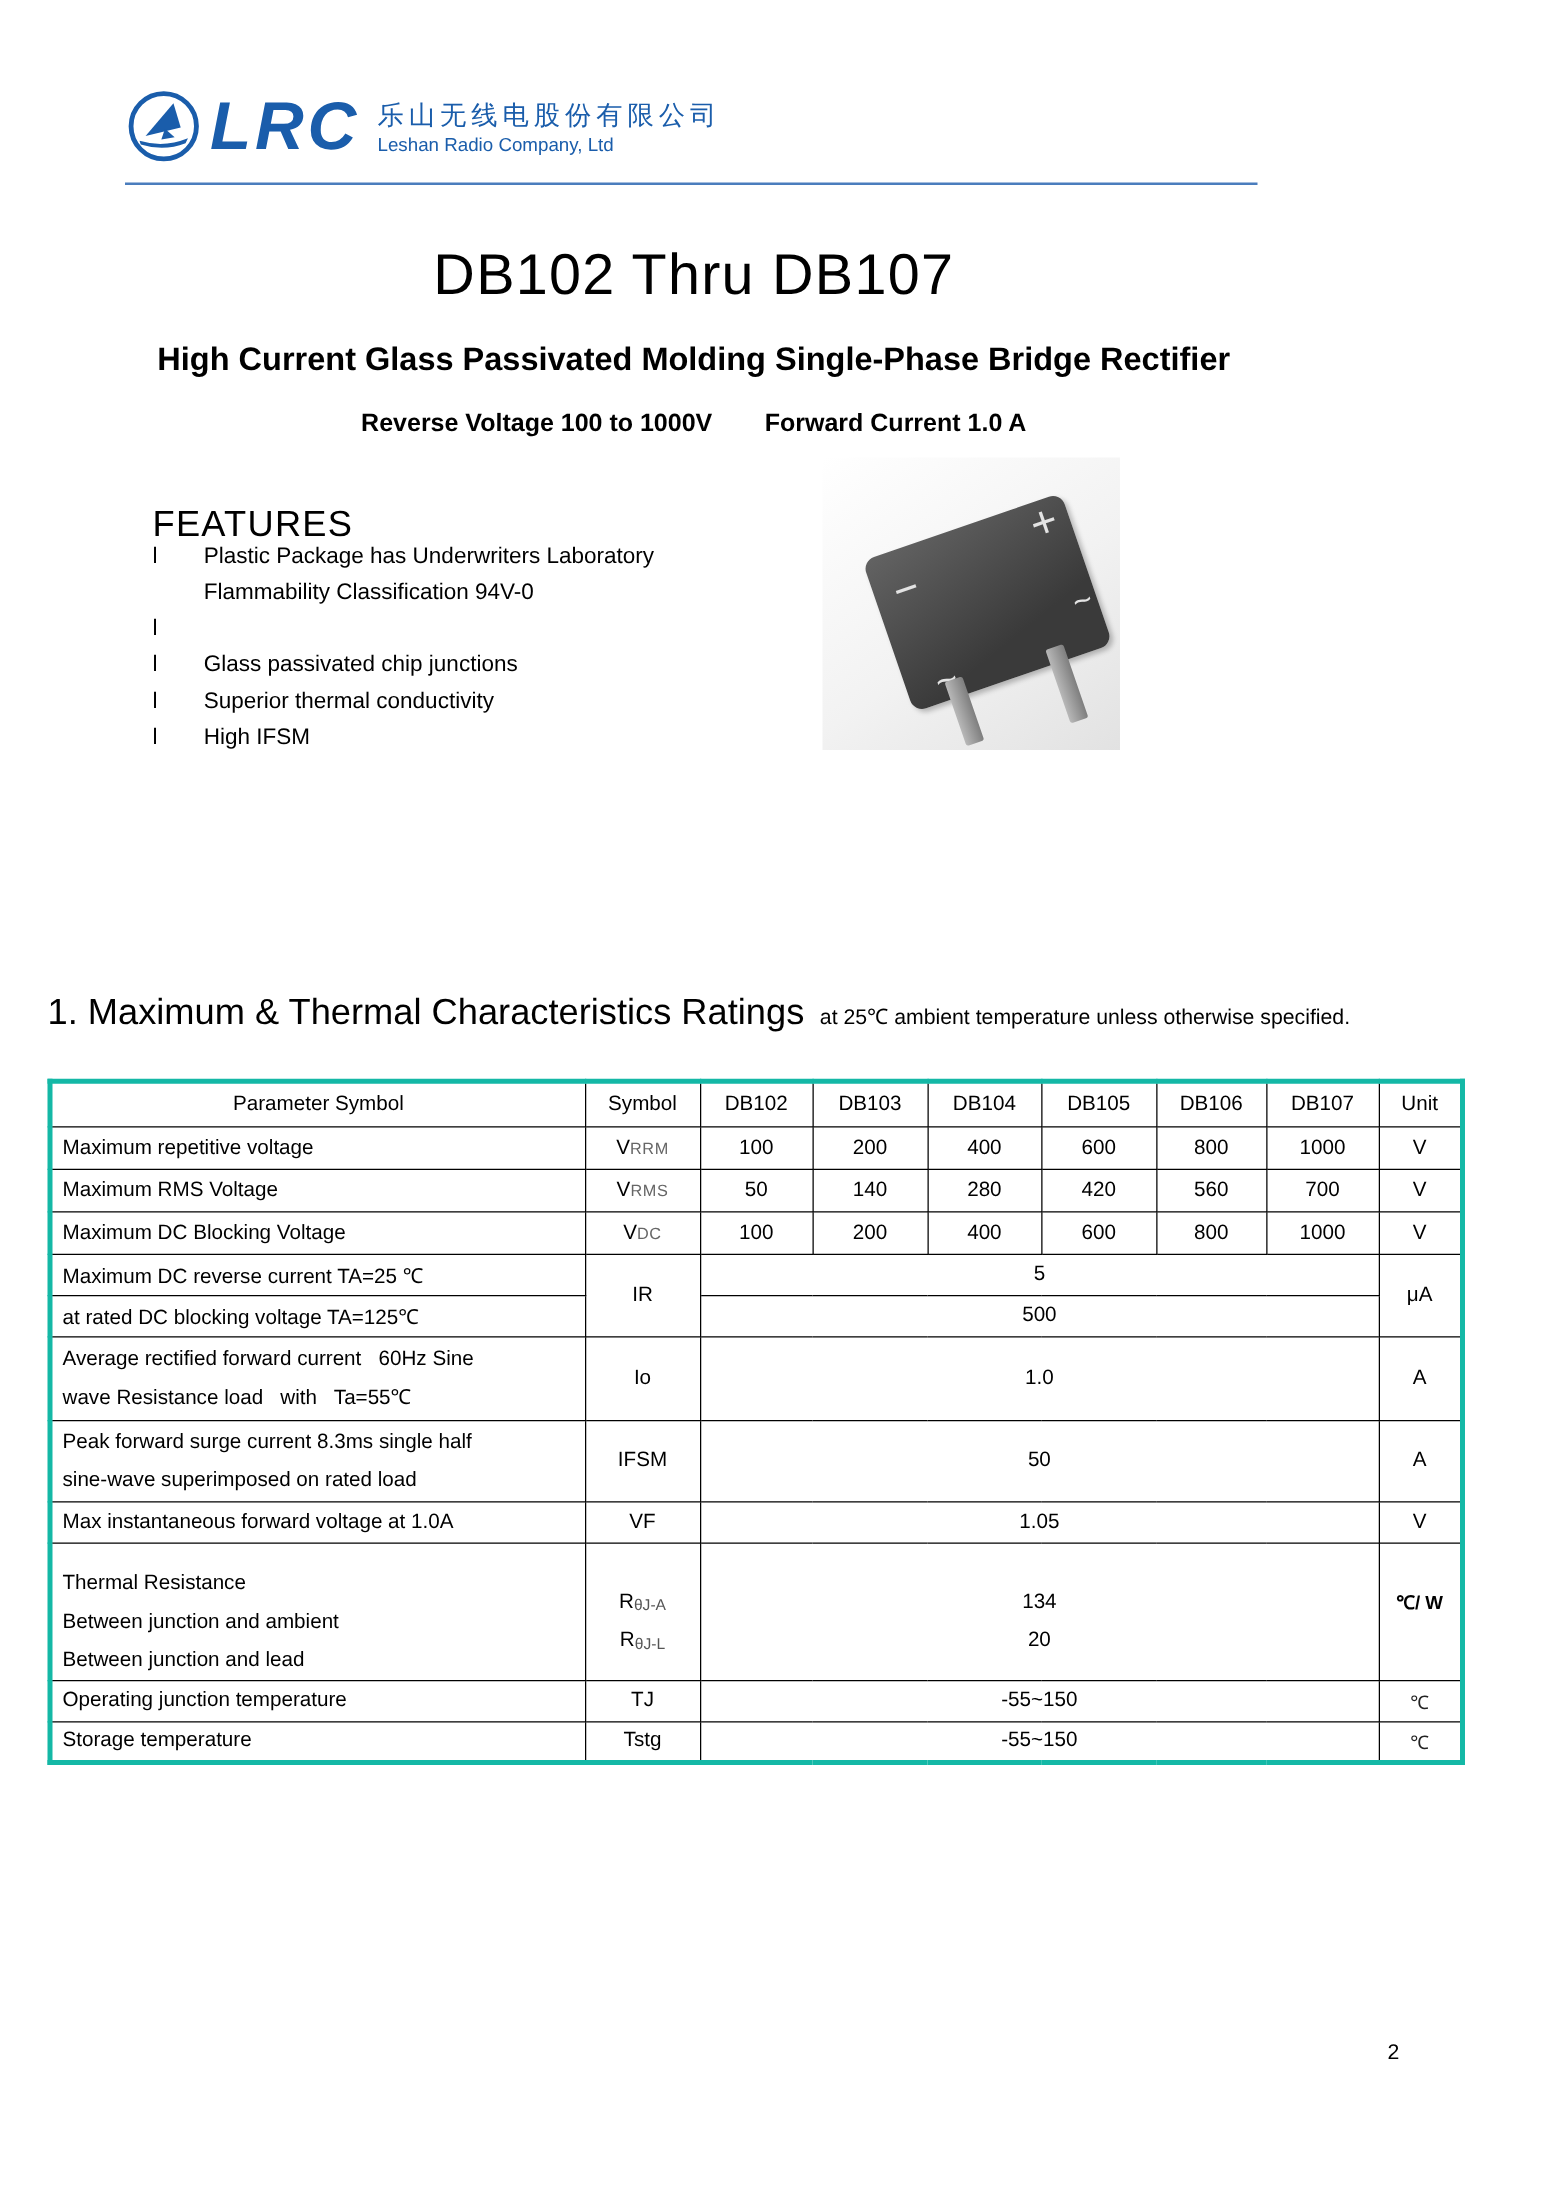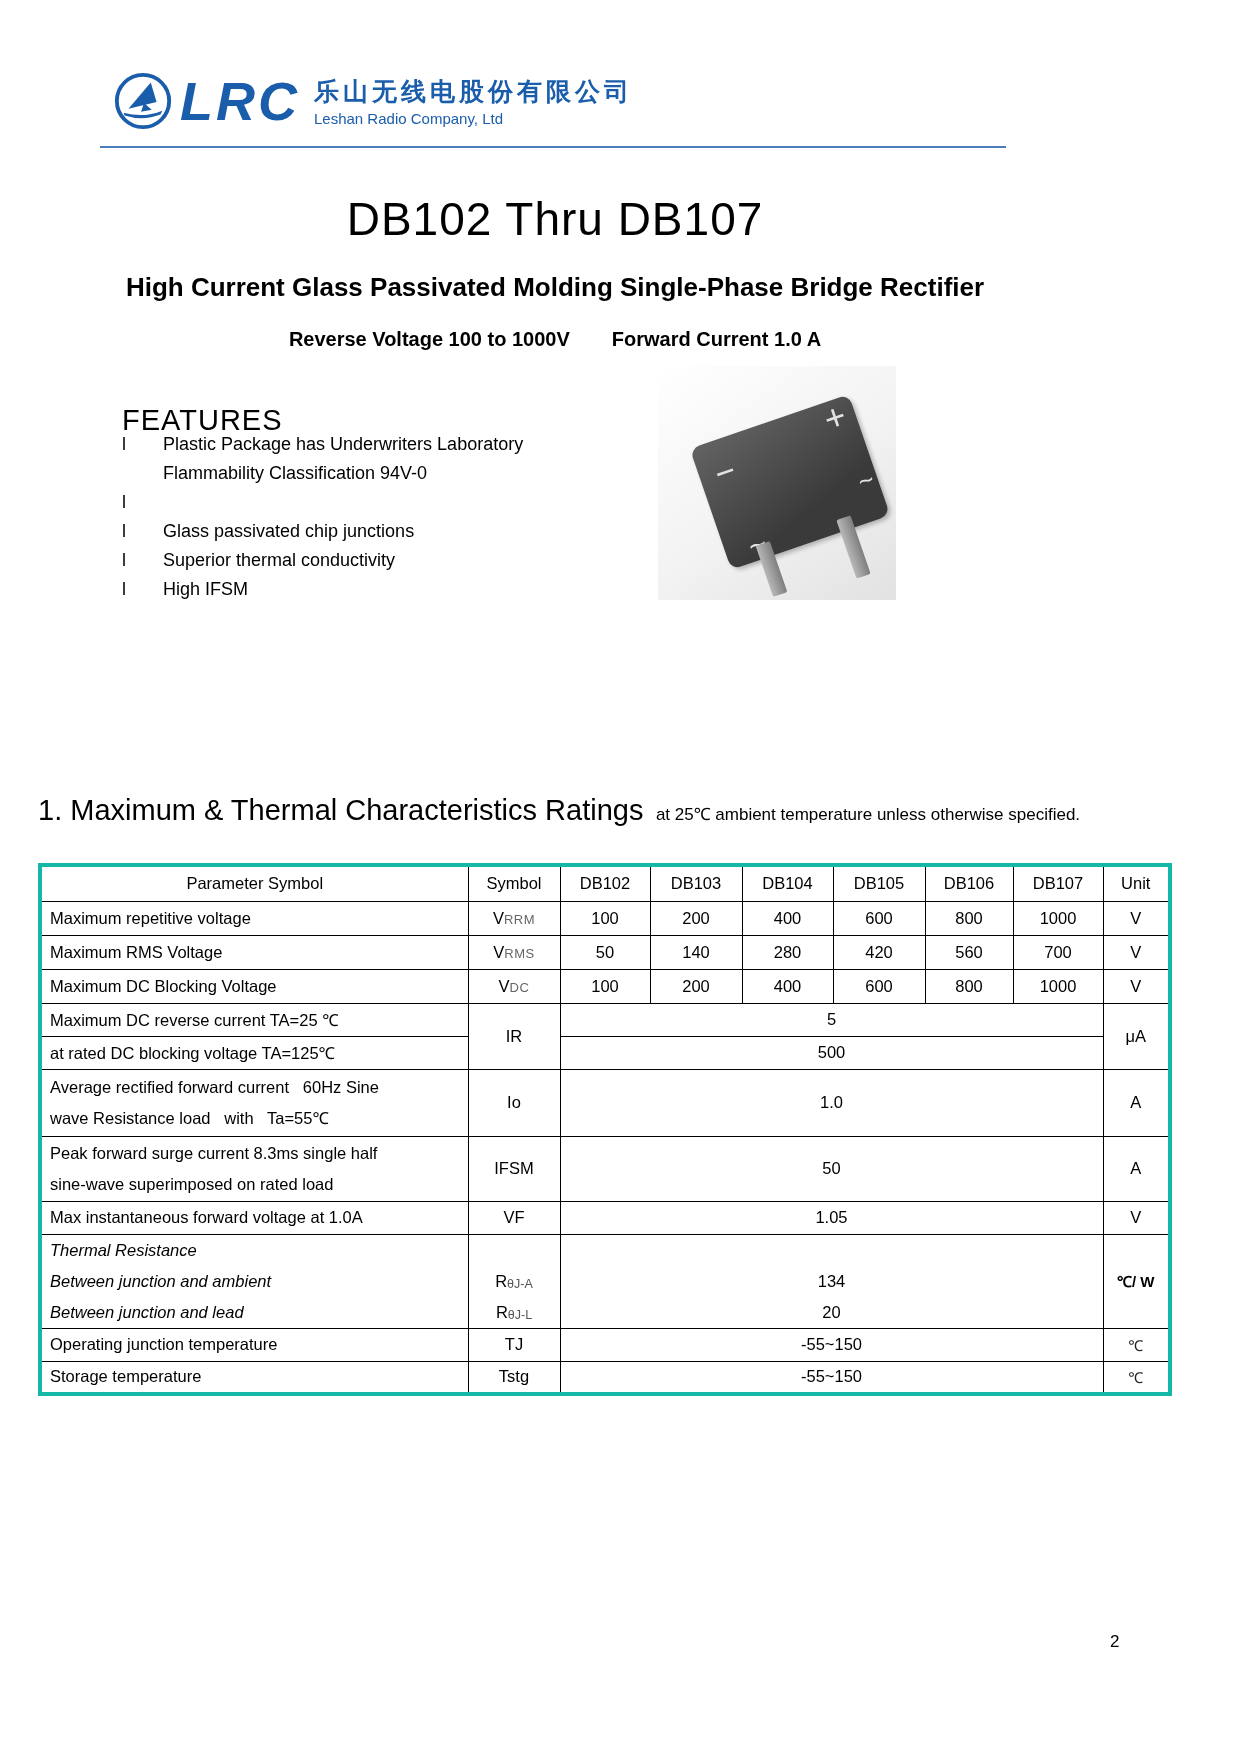--- a/index.html
+++ b/index.html
@@ -4,28 +4,28 @@
 <style>
   * { margin:0; padding:0; box-sizing:border-box; }
   html,body { background:#ffffff; }
   body {
     width:1240px; height:1752px; position:relative;
     font-family:"Liberation Sans", sans-serif; color:#000;
     overflow:hidden;
   }
 
   
-  .logo-wrap { position:absolute; left:112px; top:70px; display:flex; align-items:center; }
+  .logo-wrap { position:absolute; left:100px; top:70px; display:flex; align-items:center; }
   .logo-icon { width:62px; height:62px; flex:0 0 auto; }
   .lrc-text {
     font-size:54px; font-weight:bold; font-style:italic;
     color:#1a5dab; letter-spacing:3px; margin-left:6px; line-height:62px;
   }
   .company-block { margin-left:14px; color:#1a5dab; }
-  .company-cn { font-size:25px; font-weight:bold; letter-spacing:4px; }
+  .company-cn { font-size:21px; font-weight:normal; letter-spacing:4px; }
   .company-en { font-size:15px; margin-top:2px; }
   .header-rule { position:absolute; left:100px; top:146px; width:906px; height:2px; background:#4a7dbd; }
 
   
   .title-block { position:absolute; left:55px; top:0; width:1000px; text-align:center; }
   .doc-title { position:absolute; top:192px; width:100%; font-size:46px; font-weight:400; letter-spacing:1px; }
   .doc-subtitle { position:absolute; top:272px; width:100%; font-size:26px; font-weight:700; }
   .doc-tagline { position:absolute; top:328px; width:100%; font-size:20px; font-weight:700; }
   .doc-tagline .gap { display:inline-block; width:42px; }
 
@@ -247,21 +247,21 @@
   </tr>
 
   <tr class="r-std" style="height:33px">
     <td class="c-param">Max instantaneous forward voltage at 1.0A</td>
     <td>VF</td>
     <td colspan="6">1.05</td>
     <td>V</td>
   </tr>
 
   <tr class="r-th">
-    <td class="c-param" style="vertical-align:top; padding-top:0;font-style:italic;">
+    <td class="c-param" style="vertical-align:top; padding-top:16px;">
       <div class="tl">Thermal Resistance</div>
       <div class="tl">Between junction and ambient</div>
       <div class="tl">Between junction and lead</div>
     </td>
     <td style="vertical-align:top;">
       <div class="tl ctr"></div>
       <div class="tl ctr">
             <span>R</span>
             <span class="symsub-lo">θJ-A</span>
           </div>

